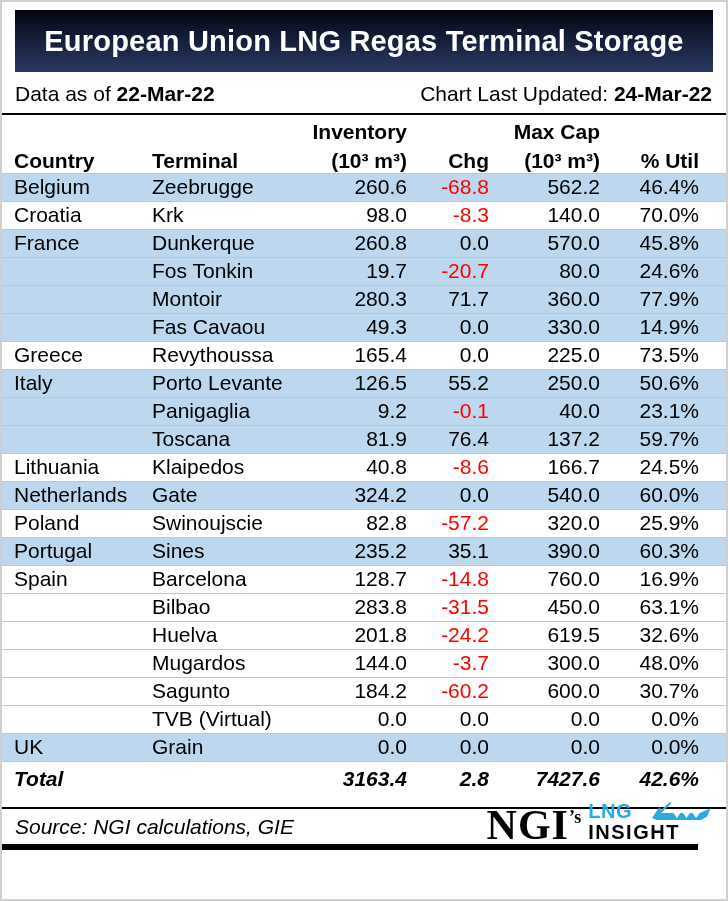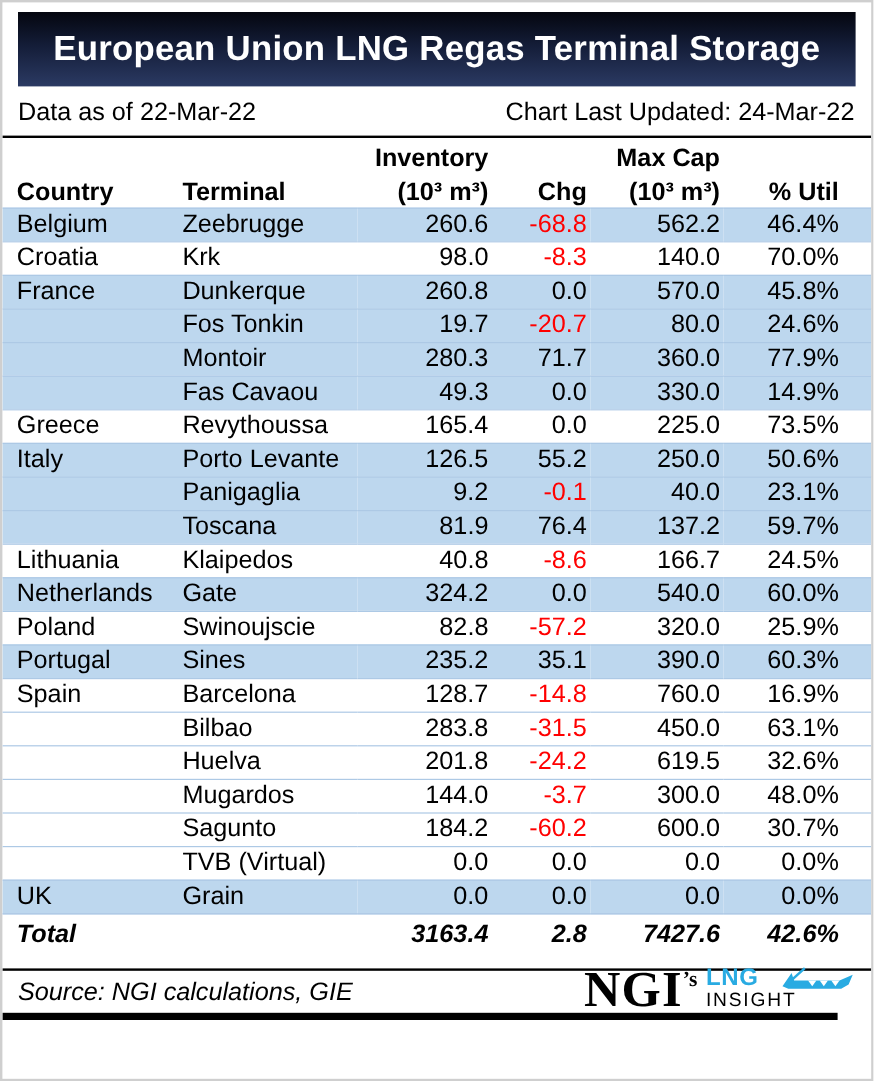--- a/index.html
+++ b/index.html
@@ -23,21 +23,21 @@
   .title-bar h1 {
     margin:0; font-size:29px; font-weight:bold; color:#fff;
     letter-spacing:0.2px; white-space:nowrap;
   }
   
   .date-row {
     margin:10px 14px 0 13px;
     display:flex; justify-content:space-between; align-items:baseline;
     font-size:21px; height:24px;
   }
-  .date-row strong { font-weight:normal; }
+  .date-row strong { font-weight:bold; }
   
   .rule { background:#000; height:2px; width:100%; }
   .top-rule { margin-top:7px; }
   .bottom-rule { margin-top:11px; }
   
   table.data-table {
     width:724px; border-collapse:collapse; table-layout:fixed;
     font-size:21px;
   }
   col.c-country { width:138px; }
@@ -71,21 +71,21 @@
   .source { font-style:italic; font-size:21px; padding-bottom:3px; }
   .logo { display:flex; align-items:flex-end; gap:7px; line-height:1; }
   .ngi {
     font-family:"Liberation Serif", serif; font-weight:bold;
     font-size:42px; letter-spacing:1px; line-height:0.82;
   }
   .ngi .ap { font-size:18px; vertical-align:16px; letter-spacing:0; }
   .stack { display:flex; flex-direction:column; align-items:flex-start; gap:1px; }
   .lng-line { display:flex; align-items:center; gap:18px; }
   .lng { color:var(--logo-blue,#29ABE2); font-weight:800; font-size:20px; letter-spacing:0.5px; }
-  .insight { font-weight:400; font-size:16px; letter-spacing:1.5px; }
+  .insight { font-weight:700; font-size:20px; letter-spacing:1.5px; }
   .ship { display:inline-block; }
   
   .bottom-bar { margin-top:2px; height:6px; width:696px; background:#000; }
 </style>
 </head>
 <body>
 
 <div class="page">
 
   <header class="title-bar">

